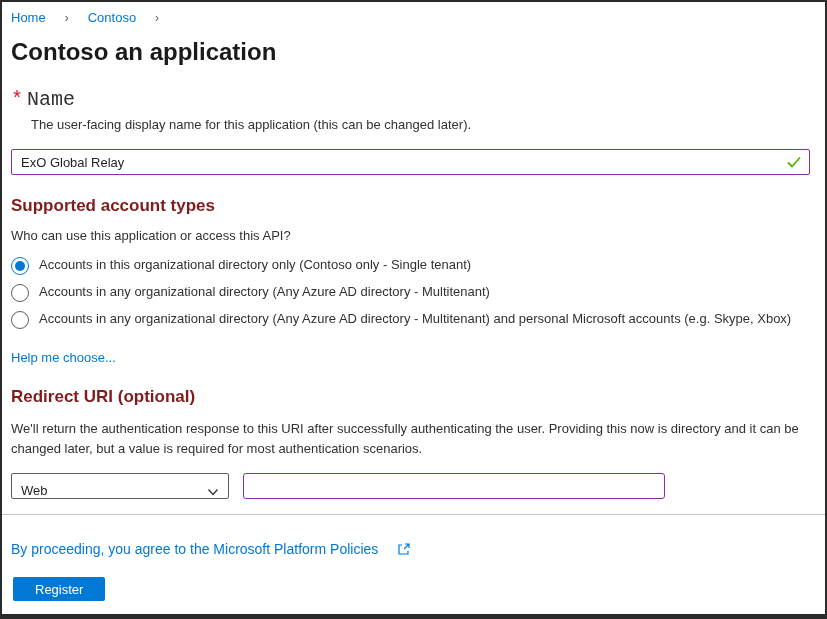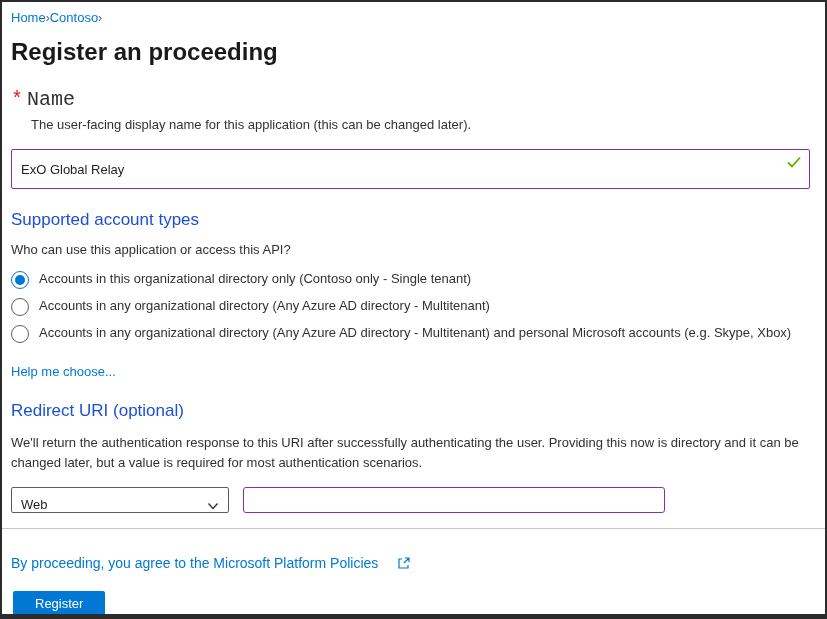--- a/index.html
+++ b/index.html
@@ -8,38 +8,38 @@
     --secondary-text:#323130; --border-dark:#605e5c; --divider:#c8c6c4; --frame:#2b2b2b;
   }
   *{box-sizing:border-box;margin:0;padding:0;}
   body{background:#fff;font-family:"Liberation Sans",sans-serif;}
   .frame{
     width:827px;height:619px;background:#fff;position:relative;
     border:2px solid var(--frame);border-bottom-width:5px;
     padding:0 9px;overflow:hidden;color:var(--text);
   }
   
-  .breadcrumb{padding-top:8px;font-size:13px;display:flex;align-items:center;gap:0;}
+  .breadcrumb{padding-top:8px;font-size:13px;display:flex;align-items:center;gap:19px;}
   .breadcrumb a{color:var(--link);text-decoration:none;cursor:pointer;}
   .crumb-sep{color:var(--border-dark);font-size:12px;}
   
   .page-title{margin-top:12px;font-size:24px;line-height:30px;font-weight:700;color:#1b1a19;}
   
   .field-label{margin-top:24px;font-size:20px;line-height:18px;color:var(--secondary-text);font-family:Liberation Mono, monospace;}
   .req{color:var(--required-red);margin-right:4px;}
   .desc{margin-top:8px;font-size:13px;line-height:16px;color:var(--secondary-text);margin-left:20px;}
   .name-wrap{position:relative;margin-top:16px;width:799px;}
   .text-input{
-    width:100%;height:40px;border:1px solid var(--input-accent);border-radius:2px;
+    width:100%;height:26px;border:1px solid var(--input-accent);border-radius:2px;
     font-family:"Liberation Sans",sans-serif;font-size:13px;color:var(--text);
     padding:0 30px 0 9px;outline:none;background:#fff;
   }
   .check-icon{position:absolute;right:8px;top:5px;width:16px;height:16px;}
   
-  .section-heading{margin-top:20px;font-size:17px;line-height:21px;font-weight:400;color:#1d4ed8;}
+  .section-heading{margin-top:20px;font-size:17px;line-height:21px;font-weight:700;color:#7f1d1d;}
   .question{margin-top:12px;font-size:13px;color:var(--secondary-text);}
   
   .radio-group{margin-top:14px;}
   .radio-row{display:flex;align-items:flex-start;height:27px;cursor:pointer;}
   .radio{
     width:18px;height:18px;border:1px solid var(--border-dark);border-radius:50%;
     flex:0 0 18px;position:relative;background:#fff;
   }
   .radio.checked{border-color:var(--primary-button);}
   .radio.checked::after{
@@ -79,21 +79,21 @@
 
   
   <div class="breadcrumb">
     <a>Home</a>
     <span class="crumb-sep">›</span>
     <a>Contoso</a>
     <span class="crumb-sep">›</span>
   </div>
 
   
-  <h1 class="page-title">Register an proceeding</h1>
+  <h1 class="page-title">Contoso an application</h1>
 
   
   <div class="field-label">
     <span class="req">*</span><span>Name</span>
   </div>
   <div class="desc">The user-facing display name for this application (this can be changed later).</div>
   <div class="name-wrap">
     <input class="text-input" type="text" value="ExO Global Relay" style="">
     <svg class="check-icon" viewBox="0 0 16 16">
       <path d="M2 8.5 L6 12.5 L14 3.5" fill="none" stroke="#5db300" stroke-width="1.8"></path>

